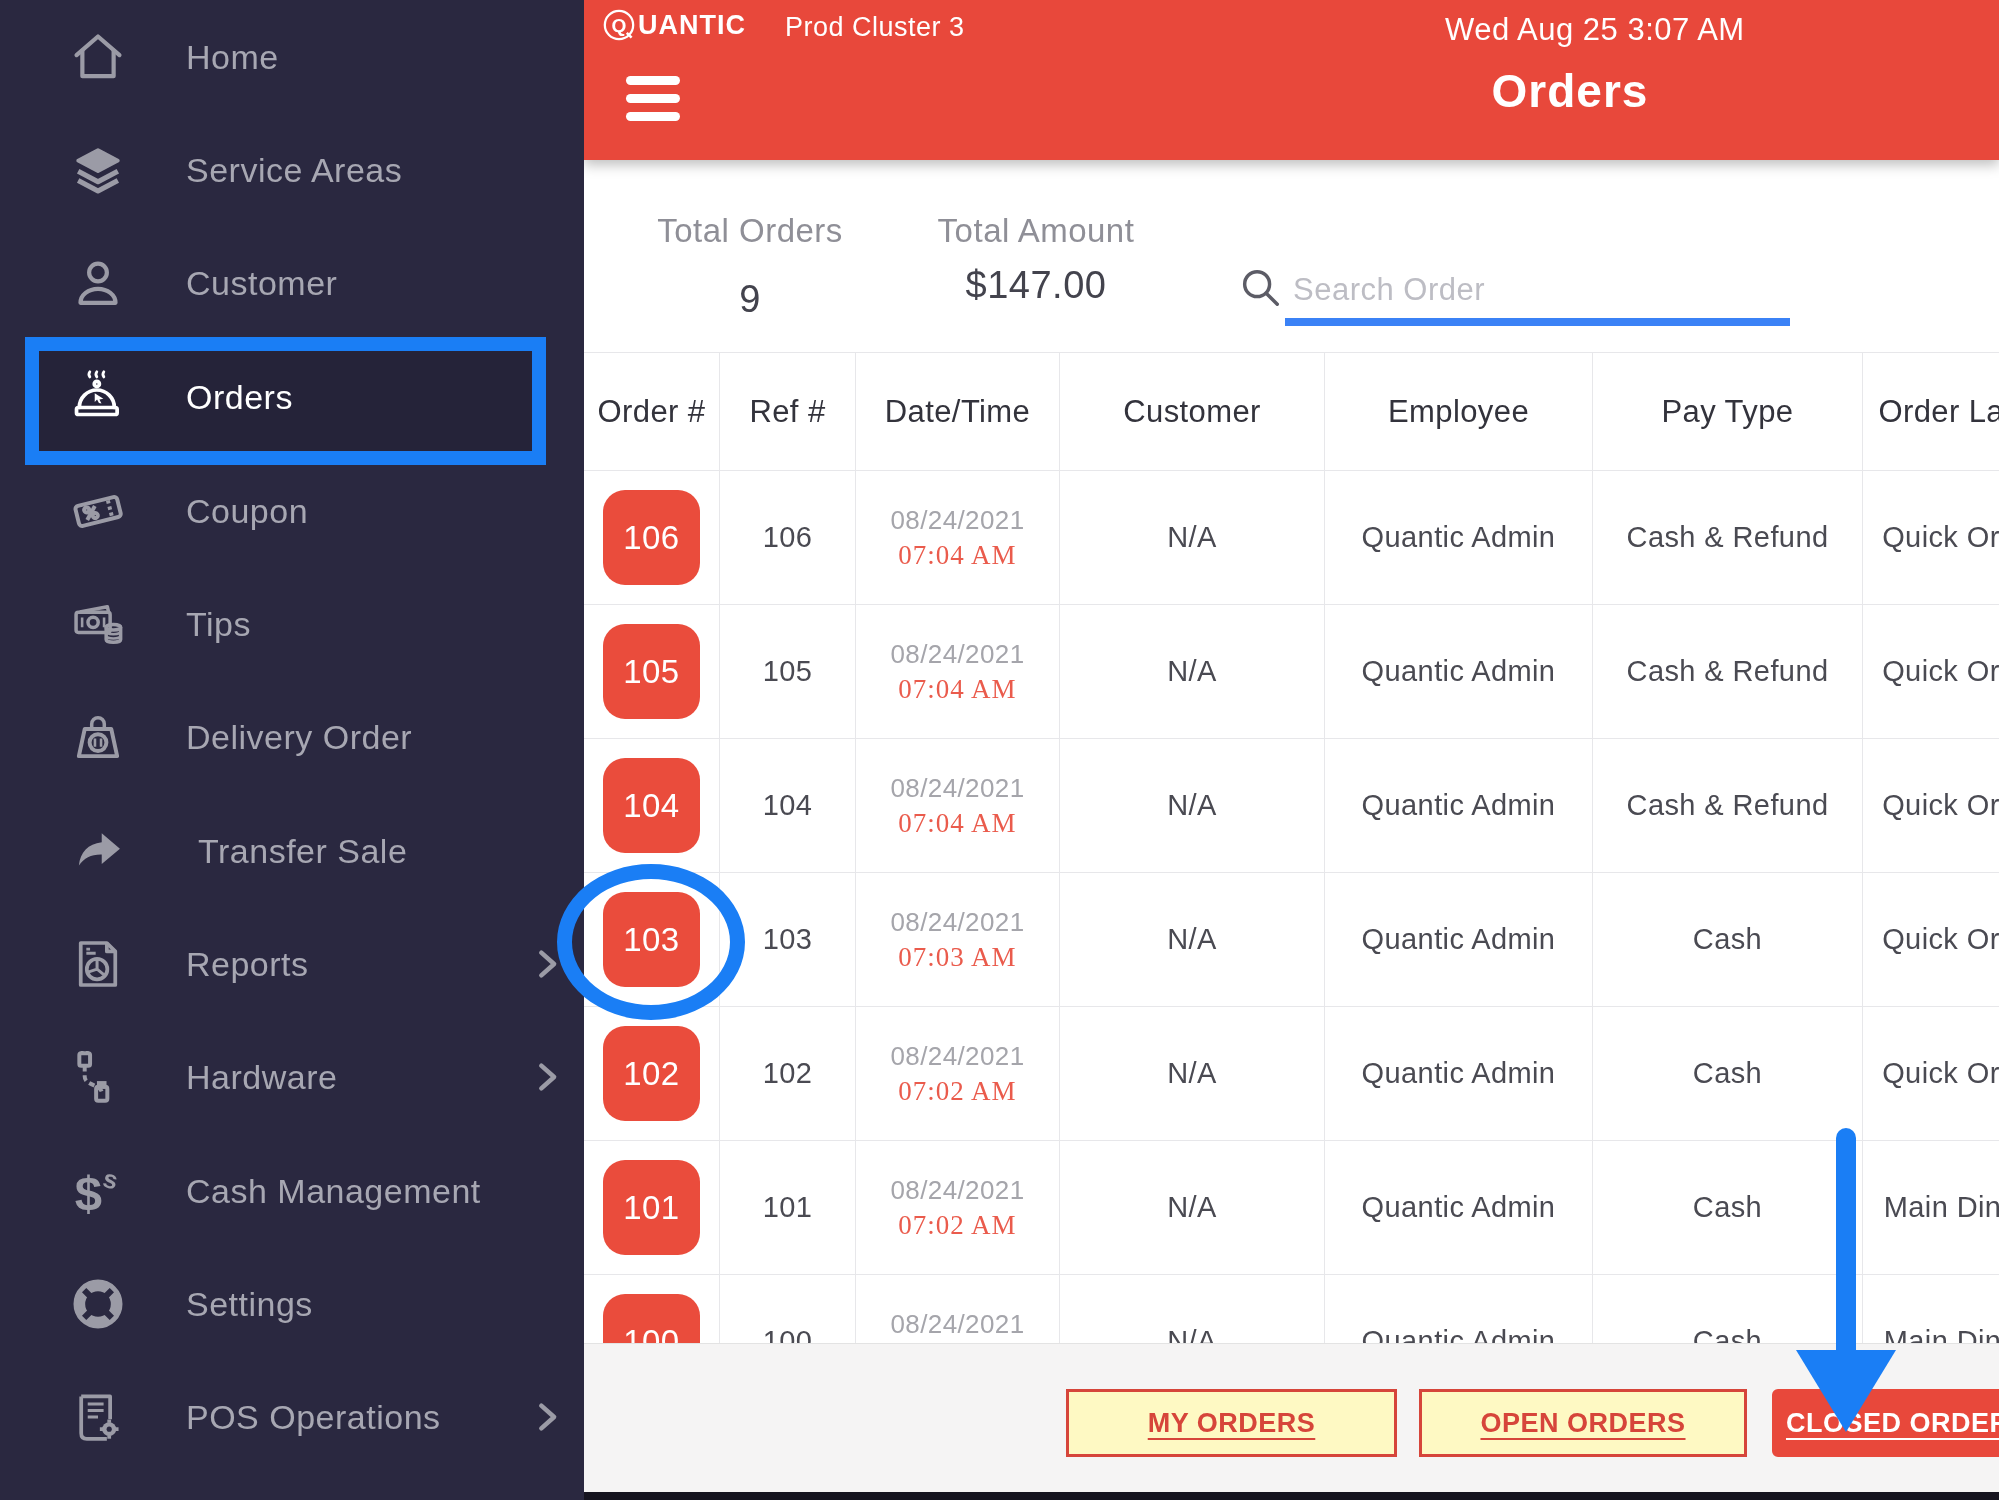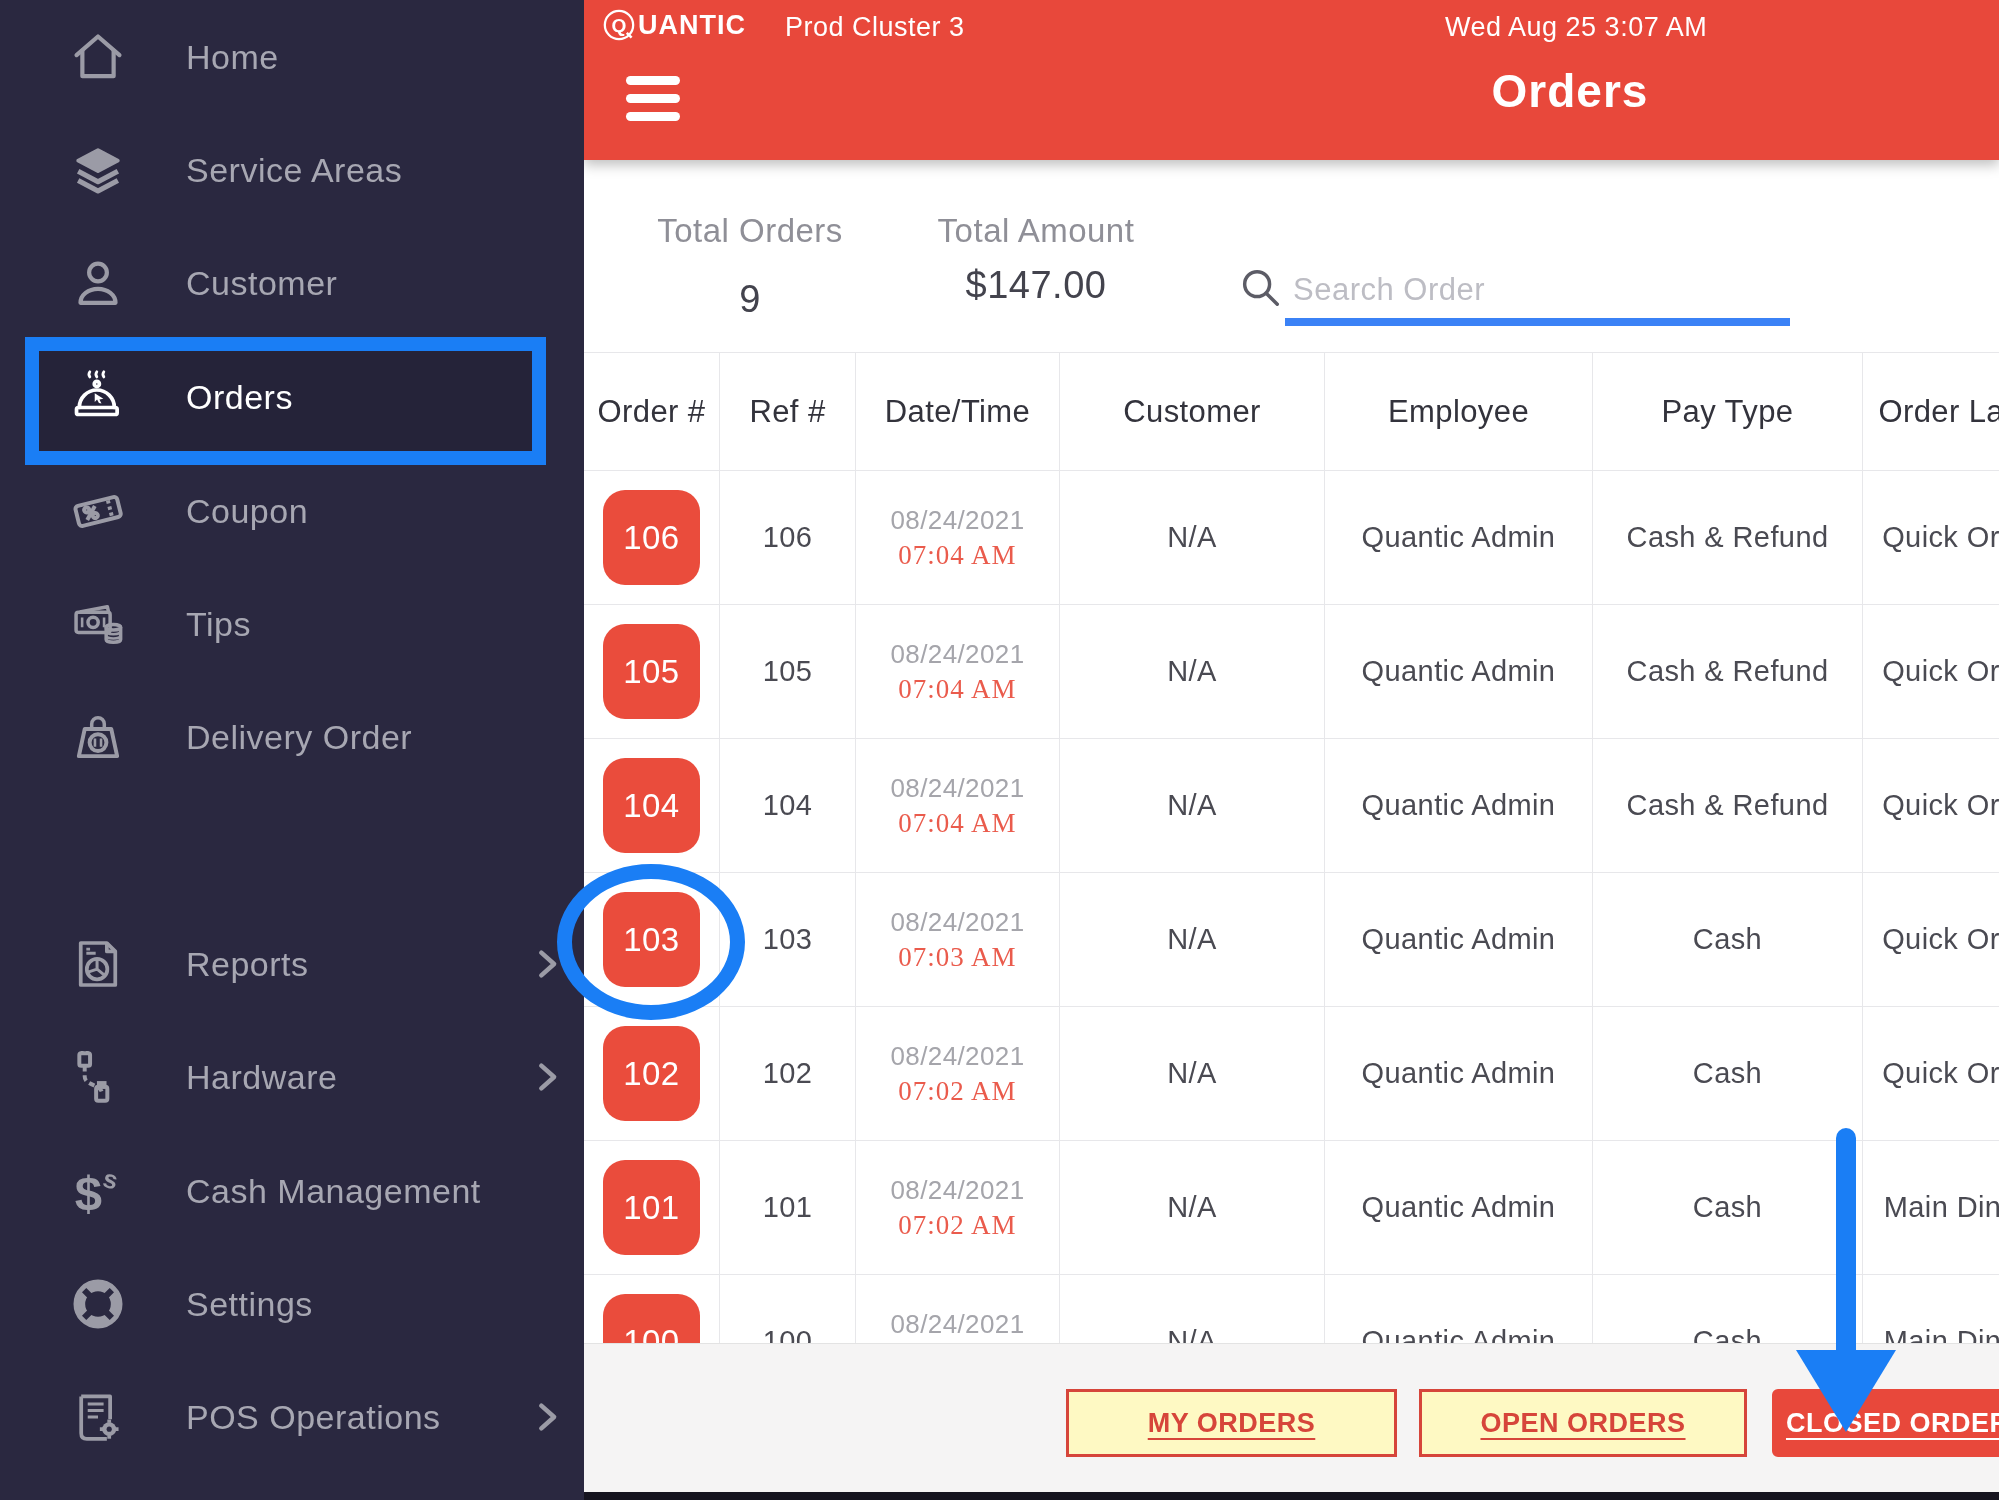--- a/index.html
+++ b/index.html
@@ -19,21 +19,21 @@
   .side-chevron{position:absolute;left:518px;top:39px;width:34px;height:34px;}
   .side-chevron svg{width:34px;height:34px;display:block;}
 
   
   .tophead{position:absolute;left:584px;top:0;width:1415px;height:160px;background:#e8483b;
            z-index:5;box-shadow:0 5px 12px rgba(0,0,0,.25);}
   .brand{position:absolute;left:18px;top:8px;display:flex;align-items:center;}
   .brand svg{width:34px;height:34px;}
   .brand-rest{color:#fff;font-size:27px;font-weight:bold;letter-spacing:1px;margin-left:2px;}
   .cluster{position:absolute;left:201px;top:12px;color:#ffffff;font-size:27px;letter-spacing:.5px;}
-  .datetime{position:absolute;left:861px;top:12px;color:#ffffff;font-size:27px;letter-spacing:.5px;}
+  .datetime{position:absolute;left:861px;top:12px;color:#ffffff;font-size:31px;letter-spacing:.5px;}
   .hamburger{position:absolute;left:42px;top:76px;width:56px;height:46px;cursor:pointer;}
   .hamburger .bar{width:54px;height:9px;background:#fff;border-radius:5px;margin-bottom:9px;}
   .page-title{position:absolute;left:836px;top:64px;width:300px;text-align:center;
               color:#fff;font-size:46px;font-weight:bold;letter-spacing:1px;}
 
   
   .sum-label{position:absolute;font-size:33px;color:#8f8f97;text-align:center;letter-spacing:.5px;}
   .sum-value{position:absolute;font-size:38px;color:#43434d;text-align:center;letter-spacing:.5px;}
   .lbl-orders{left:620px;top:212px;width:260px;}
   .val-orders{left:620px;top:278px;width:260px;}
@@ -169,20 +169,28 @@
         <svg viewBox="0 0 24 24" fill="none" stroke="#9b9ba6" stroke-width="1.7" stroke-linejoin="round">
             <path d="M6.3 8.6h11.4l2.5 11.6H3.8z"></path>
             <path d="M9.3 8.6V6.4a2.7 2.7 0 0 1 5.4 0v2.2" stroke-width="1.5"></path>
             <circle cx="12" cy="14.4" r="3.6"></circle>
             <path d="M10.7 12.6v3.6M13.3 12.6v3.6" stroke-width="1.1"></path>
           </svg>
       </span>
       <span class="side-label">Delivery Order</span>
     </div>
 
+    <div class="side-item indent-extra" style="top:795px">
+      <span class="side-icon">
+        <svg viewBox="0 0 24 24" fill="#9b9ba6">
+            <path d="M13.6 8.3V4.4L21.4 11l-7.8 6.6v-4.1c-4.5-.1-7.5 1.5-9.8 4.7.6-5.6 3.9-9.2 9.8-9.9z"></path>
+          </svg>
+      </span>
+      <span class="side-label">Transfer Sale</span>
+    </div>
 
     <div class="side-item" style="top:908px">
       <span class="side-icon">
         <svg viewBox="0 0 24 24" fill="none" stroke="#9b9ba6" stroke-width="1.6">
             <path d="M4.6 3h11.2l3.6 3.6V21H4.6z" stroke-linejoin="round"></path>
             <path d="M15.8 3v3.6h3.6" stroke-linejoin="round"></path>
             <path d="M7 5.6h1.6M7 7.4h4" stroke-width="1.2"></path>
             <circle cx="11.6" cy="14.2" r="4.4"></circle>
             <path d="M11.6 9.8v4.4l3.4 2.8M11.6 14.2l-4.2 1.4" stroke-width="1.3"></path>
           </svg>

